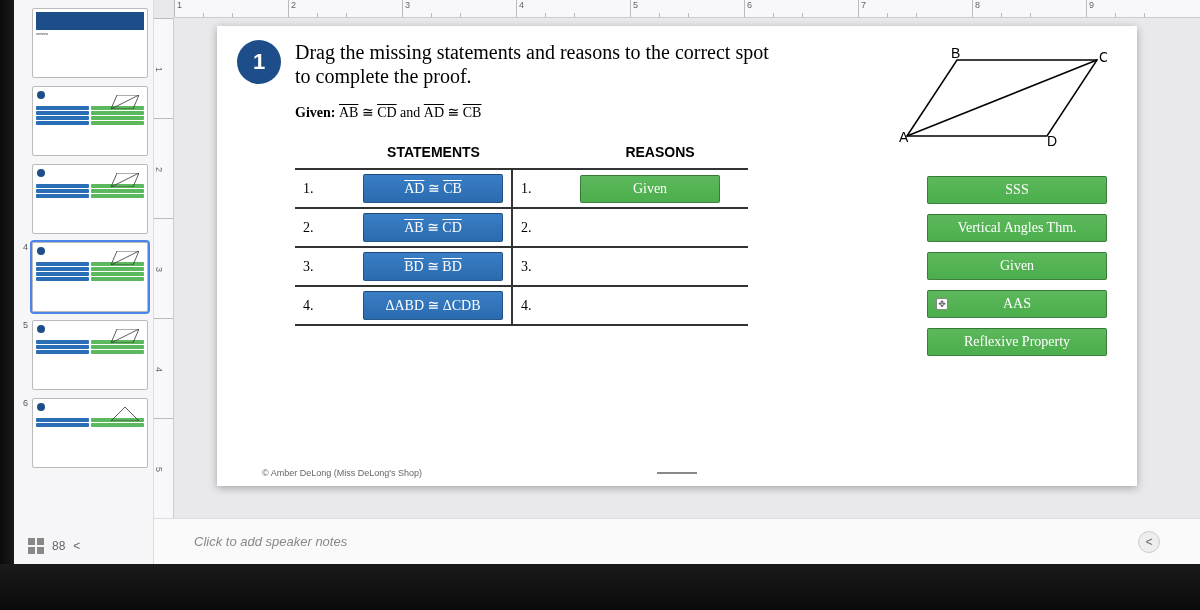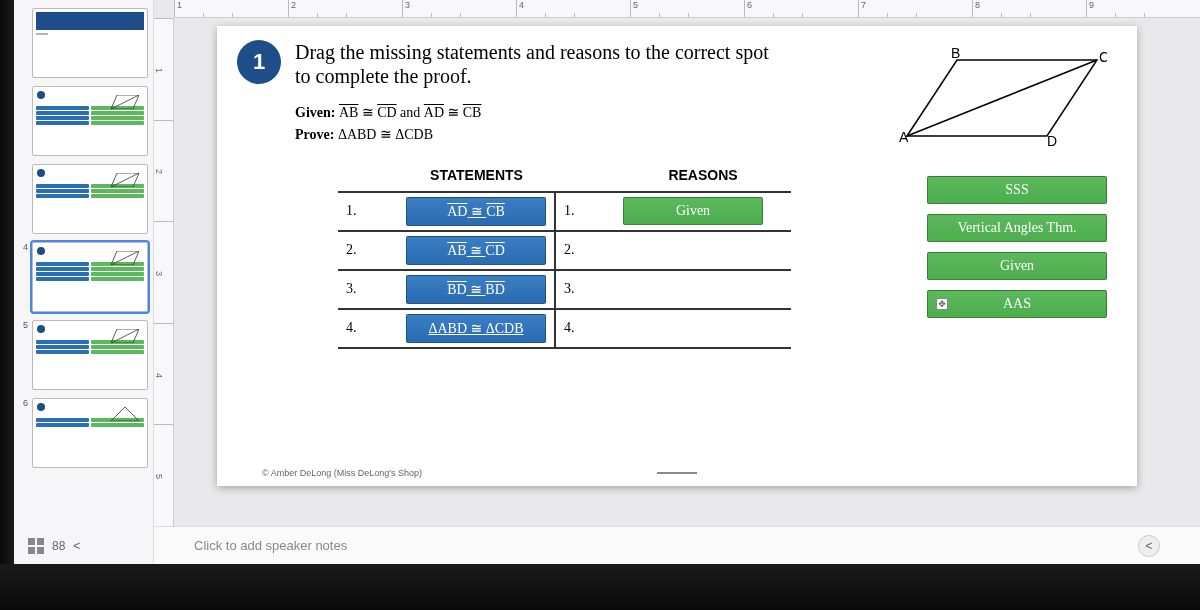--- a/index.html
+++ b/index.html
@@ -180,21 +180,20 @@
     }
     .overline { text-decoration: overline; display:inline-block;}
     .proof-area {
       display: flex;
       margin-top: 12px;
       margin-left: 58px;
       gap: 50px;
     }
     .proof-table {
       border-collapse: collapse;
-      margin-left: 43px;
     }
     .proof-table th {
       font-family: Arial;
       font-weight: bold;
       font-size: 14px;
       padding: 8px 30px;
       text-align: center;
     }
     .proof-table td {
       border-top: 2px solid #333;
@@ -214,21 +213,21 @@
       text-align: center;
       font-family: 'Times New Roman', serif;
       font-size: 14px;
       color: #fff;
       border-radius: 2px;
       border: 1px solid rgba(0,0,0,0.3);
       cursor: move;
       display:inline-block;
     }
     .tile.empty { background: transparent; border: none; min-width:160px;}
-    .tile-blue { background: linear-gradient(180deg,#3a7ec5,#2a6bb0); text-decoration: underline;}
+    .tile-blue { background: linear-gradient(180deg,#3a7ec5,#2a6bb0);}
     .tile-green { background: linear-gradient(180deg,#5cb85c,#4cae4c); font-family:'Comic Sans MS',cursive;}
     .drag-bank {
       position: absolute;
       right: 30px;
       top: 150px;
       display: flex;
       flex-direction: column;
       gap: 10px;
       align-items: stretch;
     }
@@ -246,29 +245,30 @@
       font-size: 9px;
       color: #666;
       padding-left: 25px;
     }
     .pageline {
       position:absolute; bottom:12px; left:50%; transform:translateX(-50%);
       width:40px; height:2px; background:#888;
     }
     
     .notes-bar {
-      height: 38px;
+      height: 46px;
       background: #fafafa;
       border-top: 1px solid #ddd;
       display: flex;
       align-items: center;
       padding: 0 40px;
       font-size: 13px;
       color: #888;
       justify-content: space-between;
+      font-style: italic;
     }
     .notes-btn {
       width: 22px; height: 22px;
       border-radius: 50%;
       background: #eee;
       border: 1px solid #ccc;
       display:flex; align-items:center; justify-content:center;
       font-size:12px; color:#666;
     }
     
@@ -454,21 +454,20 @@
               <polygon points="10,90 60,14 200,14 150,90" fill="none" stroke="#000" stroke-width="1.5"></polygon>
               <line x1="10" y1="90" x2="200" y2="14" stroke="#000" stroke-width="1.5"></line>
               <text x="2" y="96" font-size="14">A</text>
               <text x="54" y="12" font-size="14">B</text>
               <text x="202" y="16" font-size="14">C</text>
               <text x="150" y="100" font-size="14">D</text>
             </svg>
 
             <div class="given-prove">
               <div><b>Given:</b> <span class="overline">AB</span> ≅ <span class="overline">CD</span> and <span class="overline">AD</span> ≅ <span class="overline">CB</span></div>
-              <div><b>Prove:</b> <span>ΔABD ≅ ΔCDB</span></div>
             </div>
 
             <div class="proof-area">
               <table class="proof-table">
                 <tbody>
                     <tr>
                   <th></th>
                   <th>STATEMENTS</th>
                   <th class="divider-left"></th>
                   <th>REASONS</th>
@@ -502,20 +501,21 @@
             </div>
 
             <div class="drag-bank">
               <div class="tile tile-green">SSS</div>
               <div class="tile tile-green">Vertical Angles Thm.</div>
               <div class="tile tile-green">Given</div>
               <div class="tile tile-green">
                 <span class="aas-handle">✥</span>
                 <span>AAS</span>
               </div>
+              <div class="tile tile-green">Reflexive Property</div>
             </div>
 
             <div class="copyright">© Amber DeLong (Miss DeLong's Shop)</div>
             <div class="pageline"></div>
           </div>
         </div>
       </div>
 
       <div class="notes-bar">
         <div>Click to add speaker notes</div>

